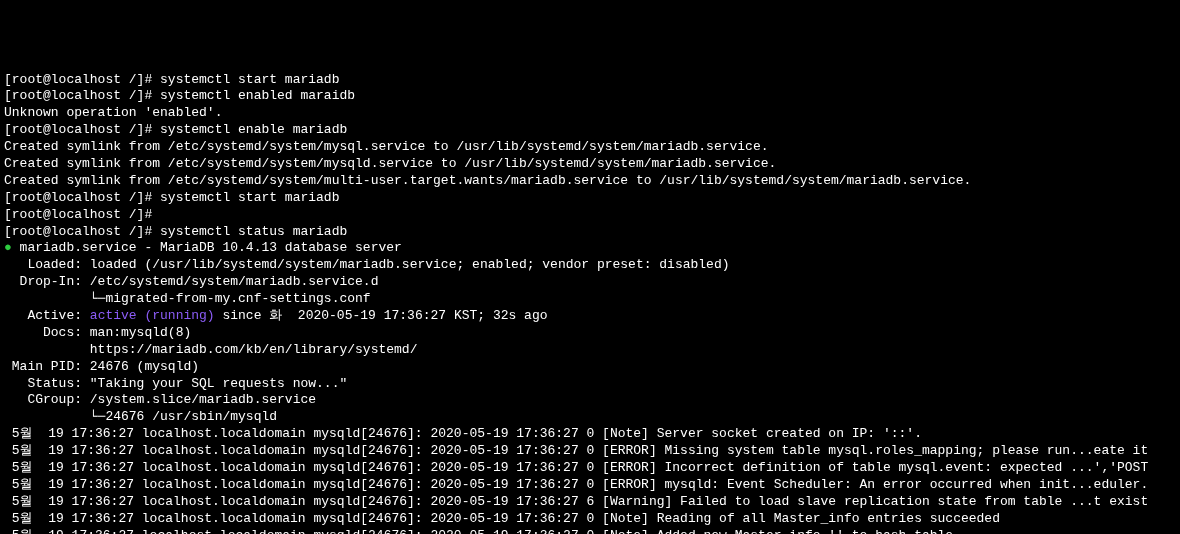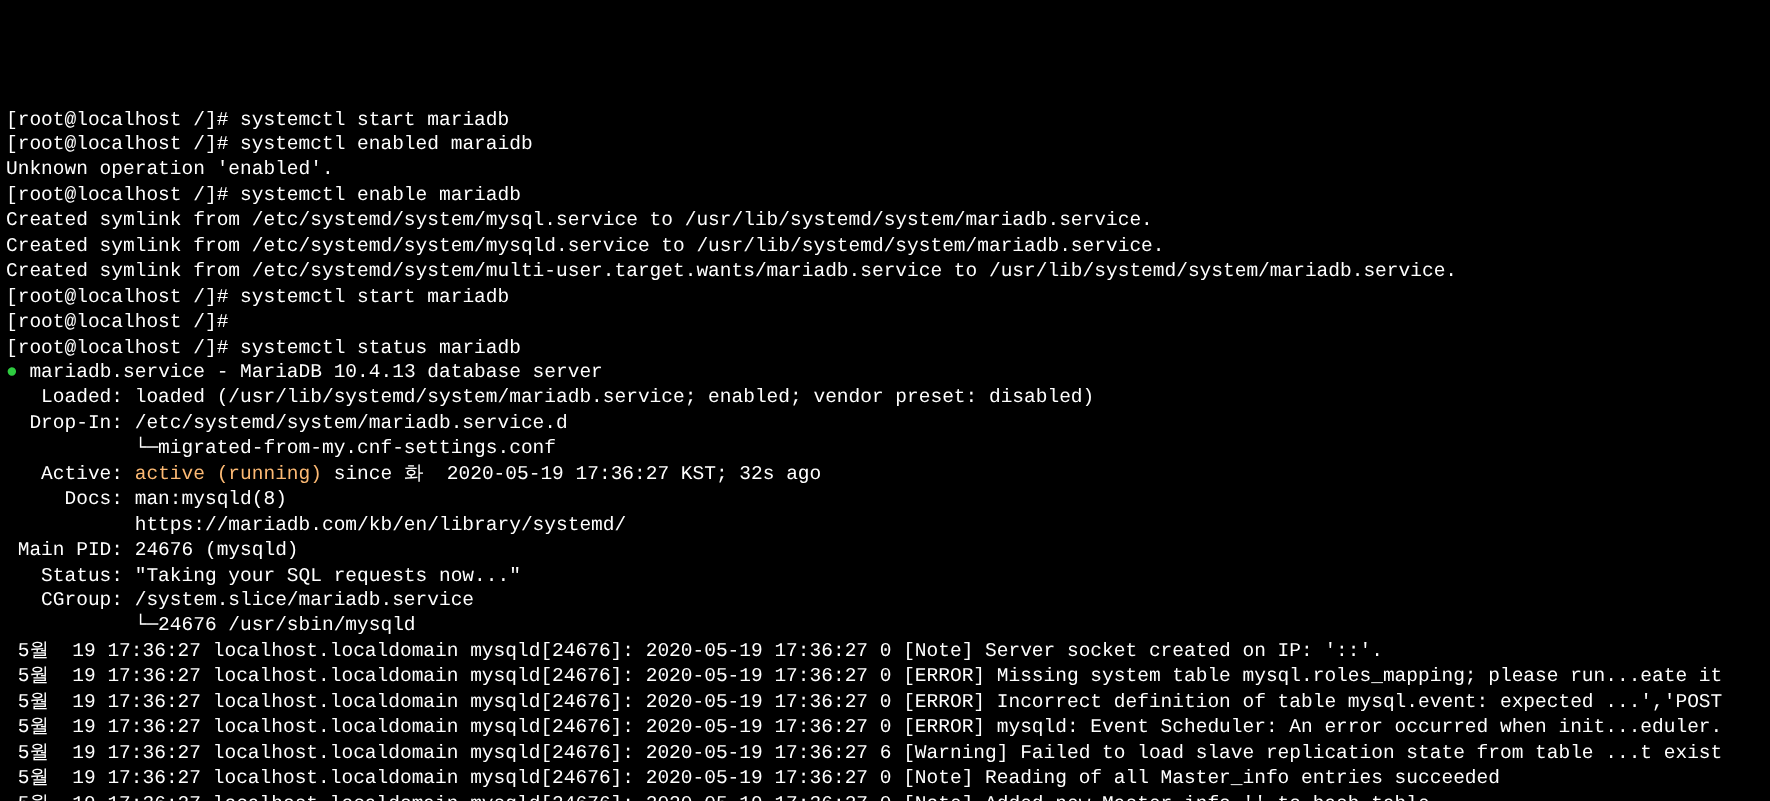--- a/index.html
+++ b/index.html
@@ -17,21 +17,21 @@
       white-space: pre;
       overflow-x: auto;
     }
     .terminal {
       width: 1180px;
     }
     .line {
       display: block;
     }
     .green {
-      color: #fdba74;
+      color: #8b5cf6;
     }
     .dot {
       color: #2ecc40;
     }
   </style>
 </head>
 <body>
 
 
 

